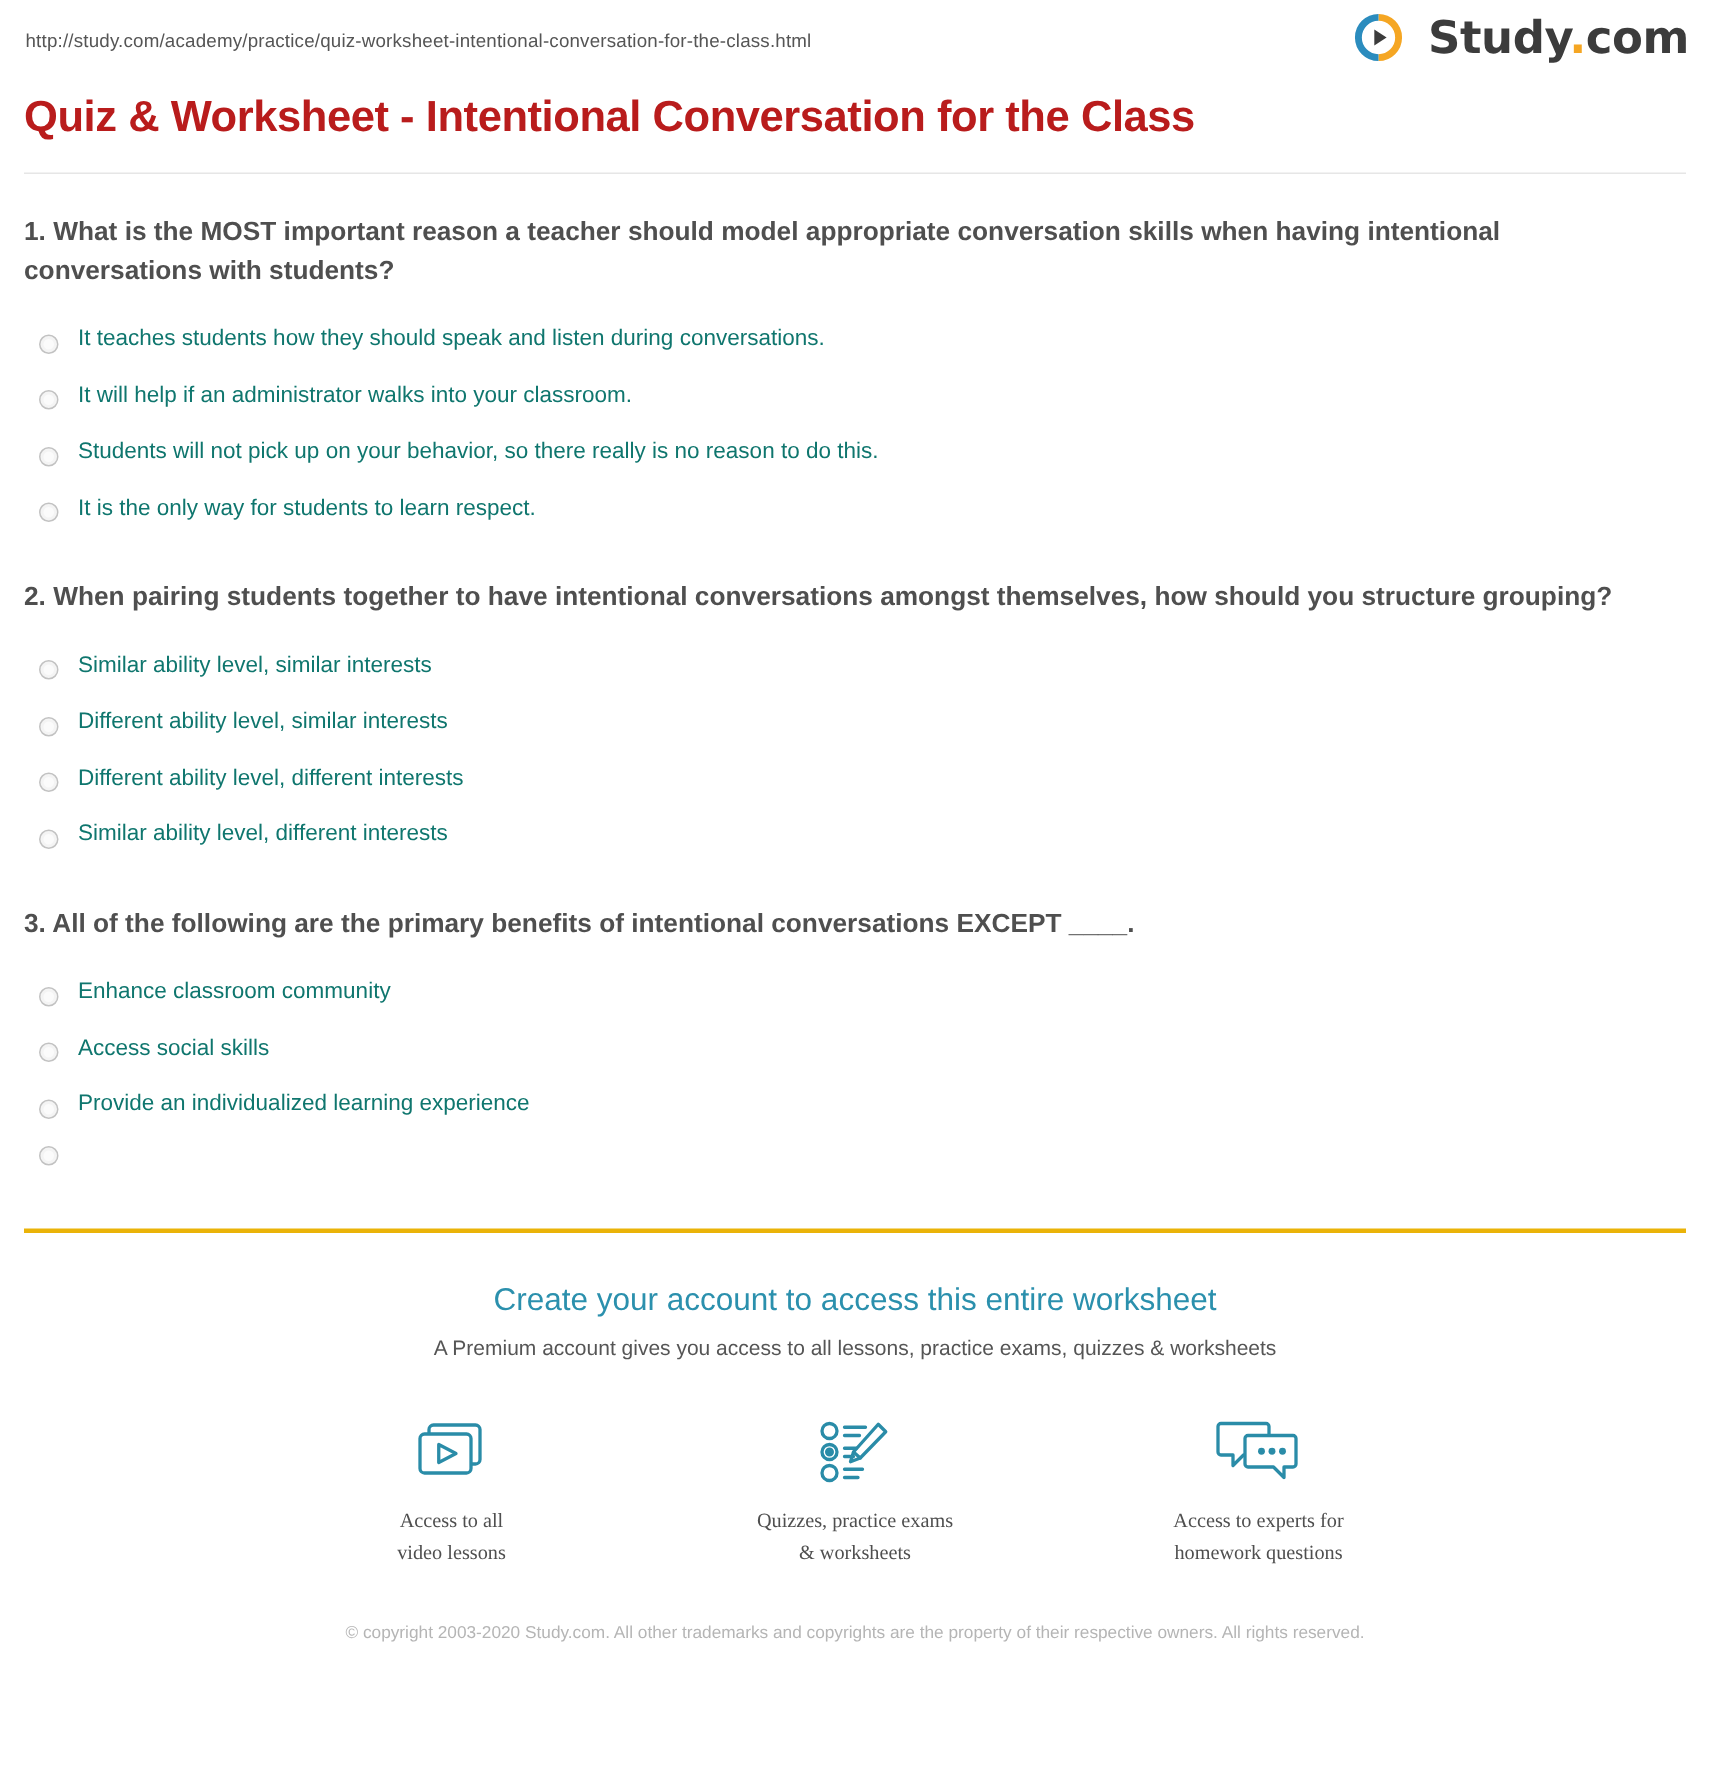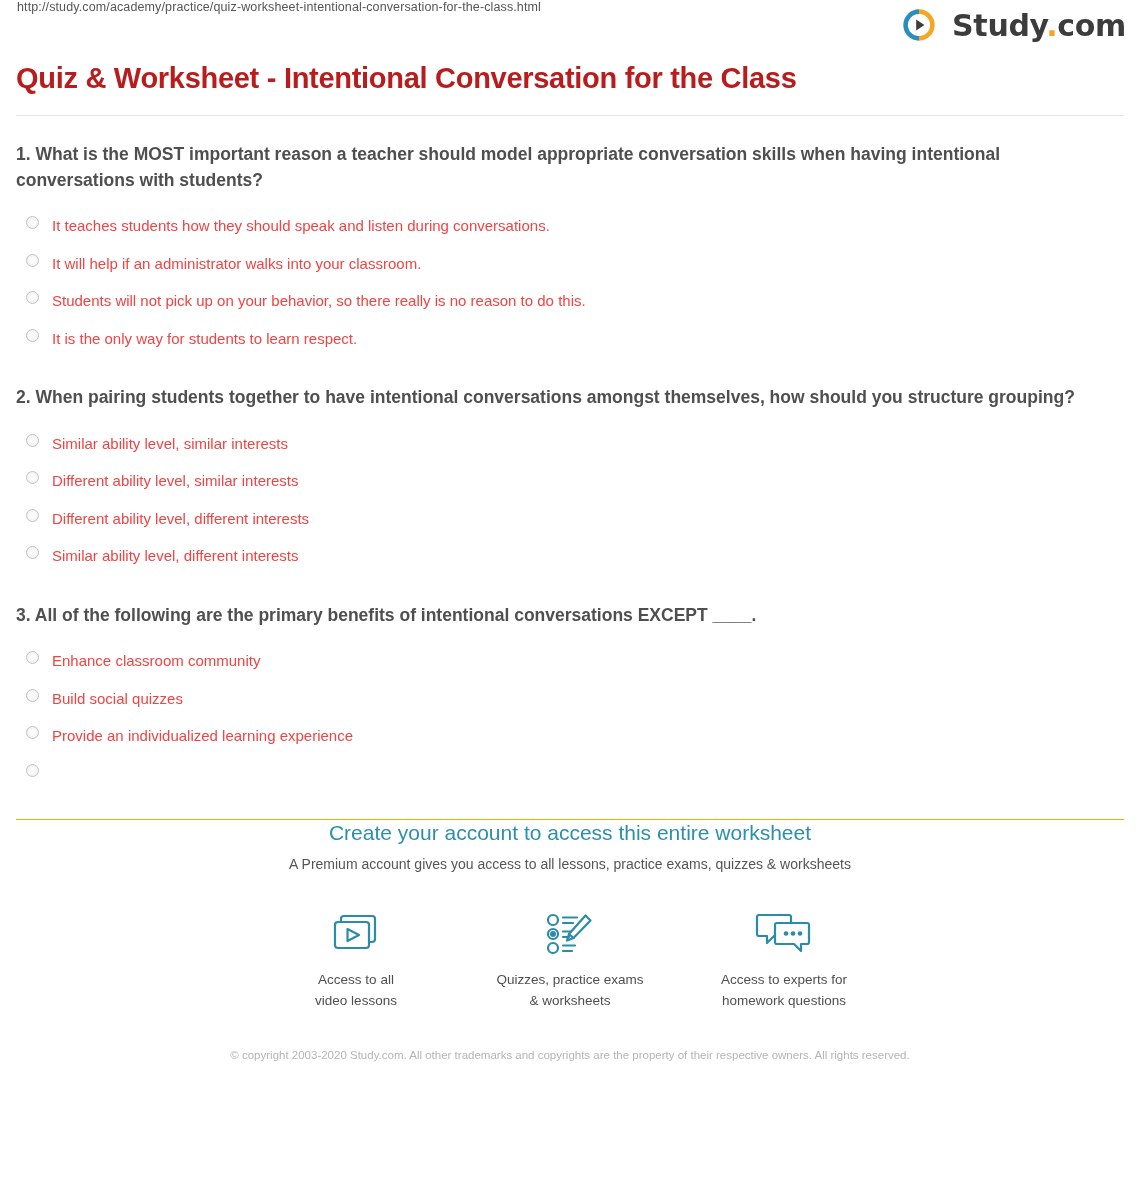--- a/index.html
+++ b/index.html
@@ -20,21 +20,21 @@
 
   
   .topbar {
     position: relative;
     height: 52px;
     padding: 0 16px;
   }
   .url {
     position: absolute;
     left: 17px;
-    top: 0;
+    top: 20px;
     font-size: 12.5px;
     color: #555555;
     letter-spacing: 0.01em;
     white-space: nowrap;
   }
   .logo {
     position: absolute;
     right: 14px;
     top: 9px;
     display: flex;
@@ -82,24 +82,24 @@
     font-size: 17.5px;
     font-weight: bold;
     color: #4f4f4f;
     line-height: 1.46;
     margin: 0 0 14px 0;
     max-width: 1060px;
   }
   .answers { margin: 0; padding: 0; list-style: none; }
   .answer {
     display: flex;
-    align-items: flex-start;
+    align-items: flex-end;
     padding: 9px 0 9px 10px;
     font-size: 15px;
-    color: #ef4444;
+    color: #0f766e;
     line-height: 1.3;
   }
   .radio {
     flex: 0 0 auto;
     width: 13px;
     height: 13px;
     border-radius: 50%;
     border: 1px solid #c2c2c2;
     background: #f4f4f4;
     margin-right: 13px;
@@ -110,41 +110,43 @@
     position: absolute;
     left: 2px; top: 2px;
     width: 7px; height: 7px;
     border-radius: 50%;
     background: #fbfbfb;
   }
 
   
   .cta {
     margin: 33px 16px 0 16px;
-    border-top: 1px solid #eab308;
+    border-top: 3px solid #eab308;
+    padding-top: 32px;
     text-align: center;
   }
   .cta-title {
     font-size: 21px;
     color: #2b90ad;
     font-weight: normal;
     margin: 0 0 10px 0;
     line-height: 1.2;
   }
   .cta-sub {
     font-size: 14px;
     color: #555555;
     margin: 0;
     line-height: 1.3;
   }
   .features {
     display: flex;
     justify-content: center;
-    gap: 64px;
+    gap: 119px;
     margin-top: 33px;
+    font-family: Liberation Serif, serif;
   }
   .feature {
     width: 150px;
     text-align: center;
   }
   .feature-icon {
     height: 56px;
     display: flex;
     align-items: center;
     justify-content: center;
@@ -233,21 +235,21 @@
 
   <div class="question-block">
     <p class="q-text">3. All of the following are the primary benefits of intentional conversations EXCEPT ____.</p>
     <ul class="answers">
       <li class="answer">
         <span class="radio"></span>
         <span>Enhance classroom community</span>
       </li>
       <li class="answer">
         <span class="radio"></span>
-        <span>Build social quizzes</span>
+        <span>Access social skills</span>
       </li>
       <li class="answer">
         <span class="radio"></span>
         <span>Provide an individualized learning experience</span>
       </li>
       <li class="answer">
         <span class="radio"></span>
       </li>
     </ul>
   </div>

